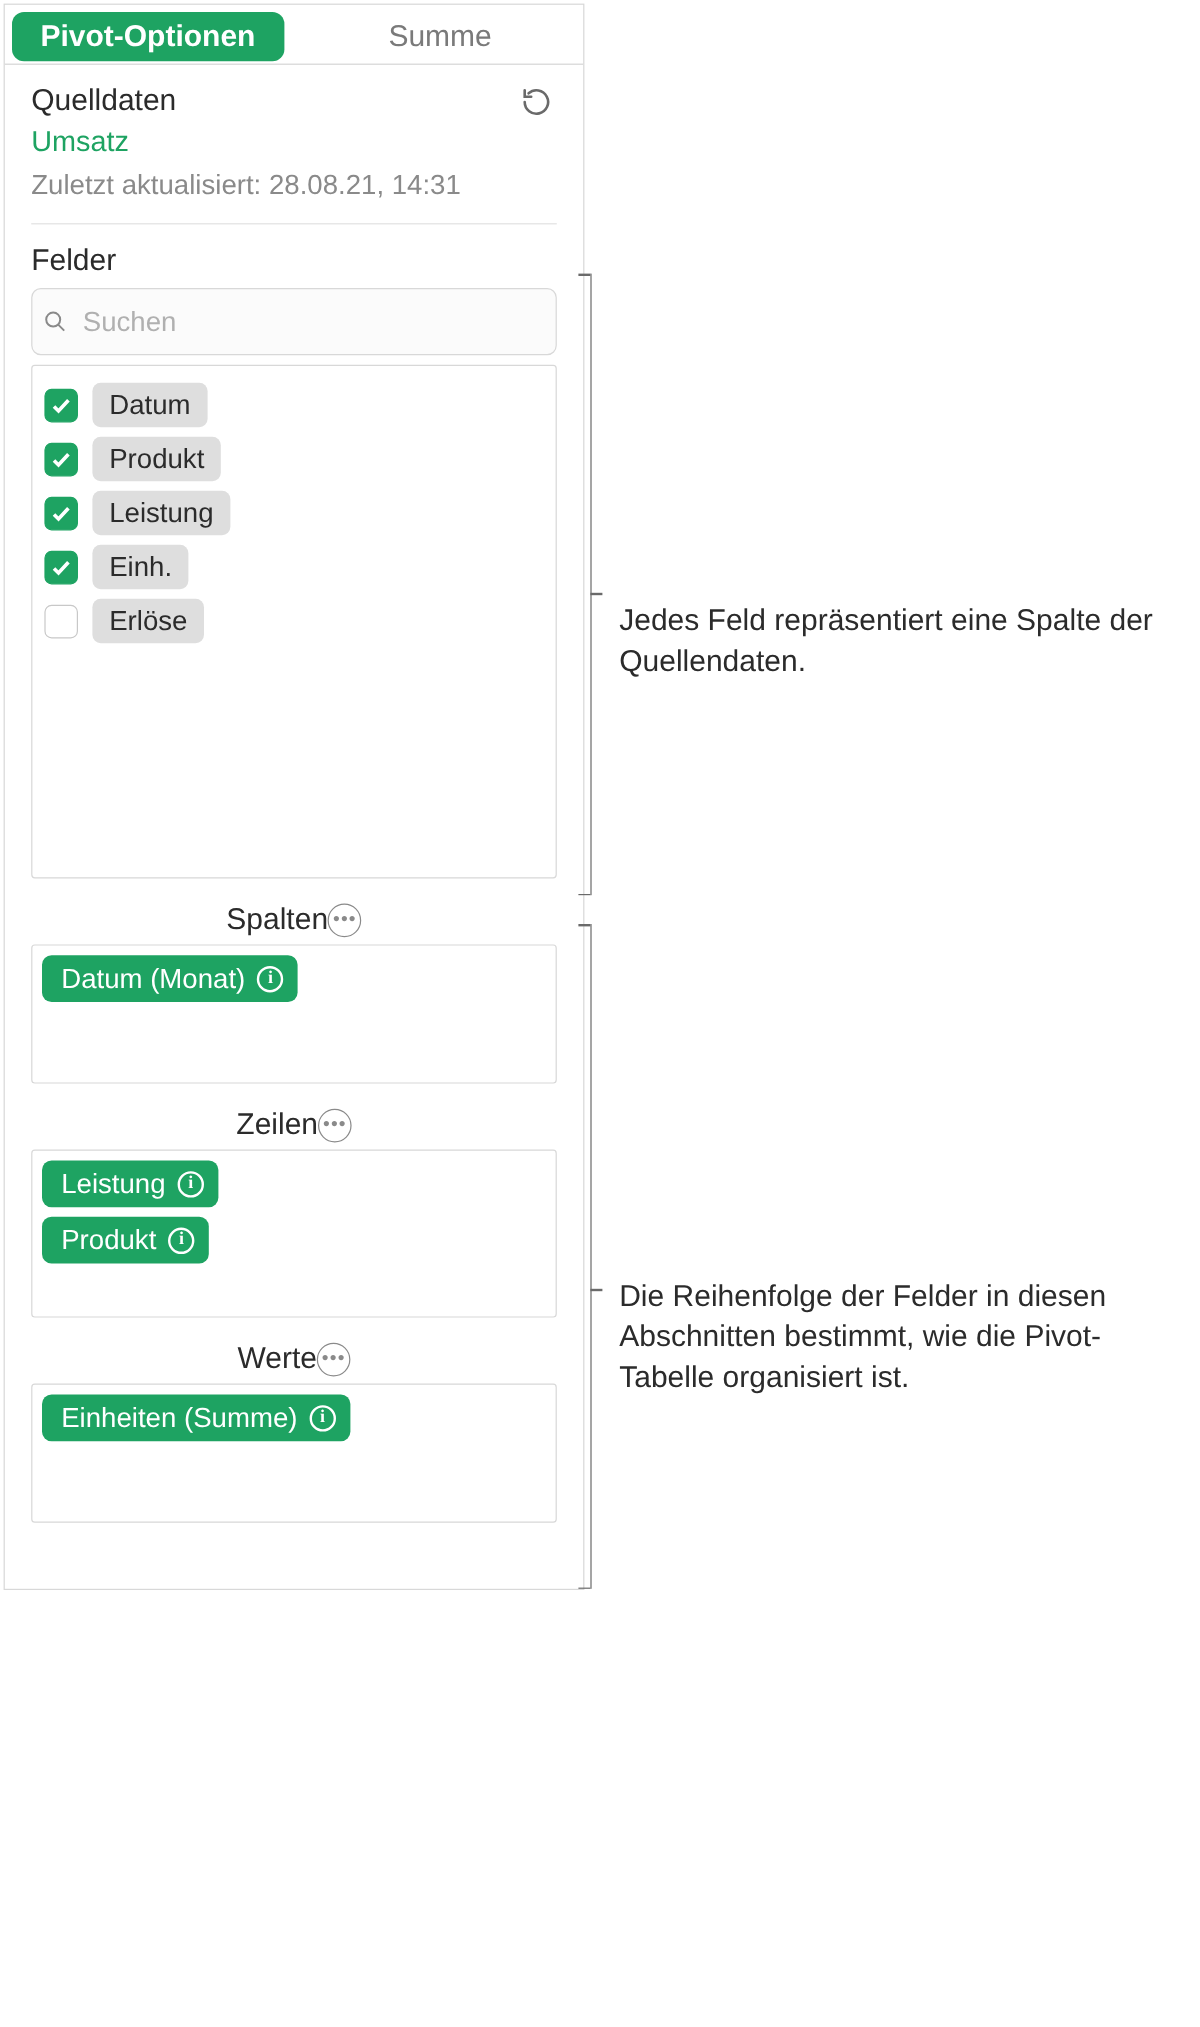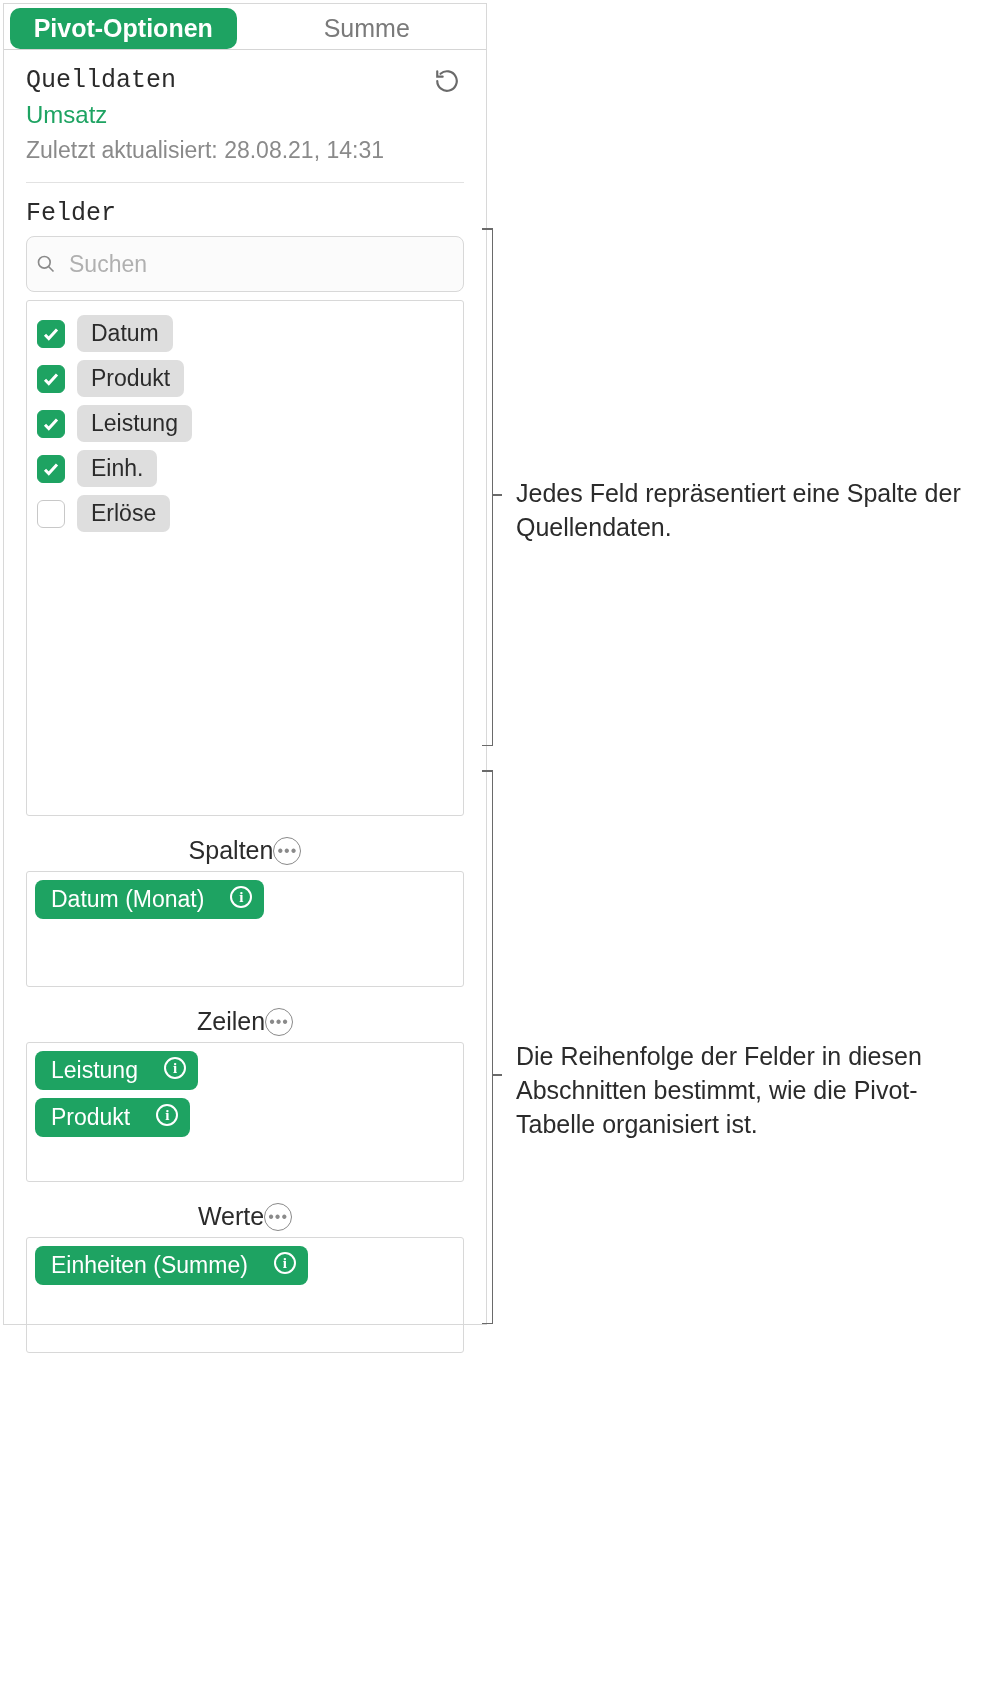--- a/index.html
+++ b/index.html
@@ -46,21 +46,20 @@
     border-radius: 10px;
     flex: 1;
   }
   .section {
     padding: 16px 22px 0 22px;
   }
   .section-title {
     font-size: 25px;
     color: #2b2b2b;
     margin-bottom: 6px;
-    font-family: Liberation Mono, monospace;
   }
   .source-name {
     color: #1ea362;
     font-size: 24px;
     margin-bottom: 8px;
   }
   .last-updated {
     color: #8a8a8a;
     font-size: 23px;
     margin-bottom: 18px;
@@ -101,21 +100,21 @@
     padding-left: 42px;
     font-size: 23px;
     color: #333;
     background: #fbfbfb;
   }
   .search-input::placeholder { color: #b0b0b0; }
   .fields-box {
     margin-top: 8px;
     border: 1px solid #d8d8d8;
     border-radius: 3px;
-    height: 516px;
+    height: 428px;
     padding: 10px 8px;
     overflow: hidden;
   }
   .field-row {
     display: flex;
     align-items: center;
     gap: 12px;
     padding: 4px 2px;
   }
   .chk {
@@ -180,21 +179,22 @@
     align-items: flex-start;
     gap: 8px;
   }
   .pill {
     background: #1ea362;
     color: #fff;
     border-radius: 8px;
     padding: 6px 12px 6px 16px;
     font-size: 23px;
     display: inline-flex;
-    gap: 26px;
+    align-items: center;
+    gap: 10px;
     cursor: grab;
   }
   .pill .info-icon {
     width: 22px;
     height: 22px;
     border: 2px solid #fff;
     border-radius: 50%;
     display: flex;
     align-items: center;
     justify-content: center;
@@ -202,20 +202,21 @@
     font-weight: 700;
     font-family: Georgia, serif;
   }
 
   
   .callout {
     position: absolute;
     font-size: 25px;
     color: #2b2b2b;
     line-height: 1.35;
+    margin-top: 24px;
   }
   .callout-1 { left: 516px; top: 477px; width: 455px; }
   .callout-2 { left: 516px; top: 1040px; width: 470px; }
 
   .bracket {
     position: absolute;
     border-right: 1.5px solid #6a6a6a;
   }
   .bracket::before, .bracket::after {
     content: "";

